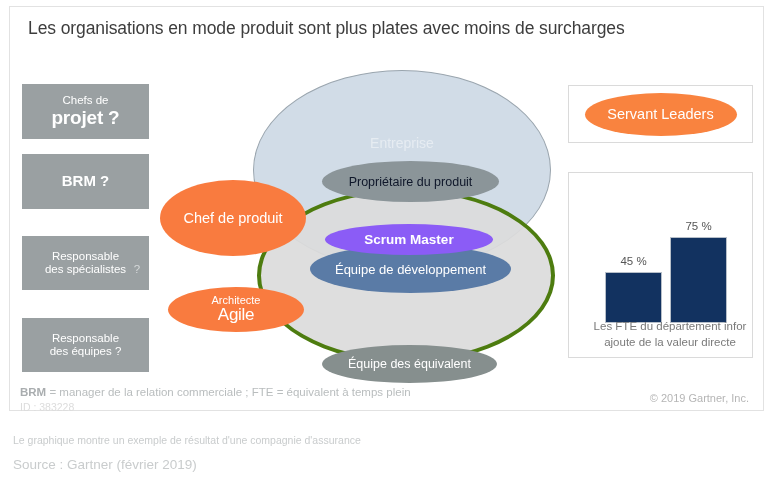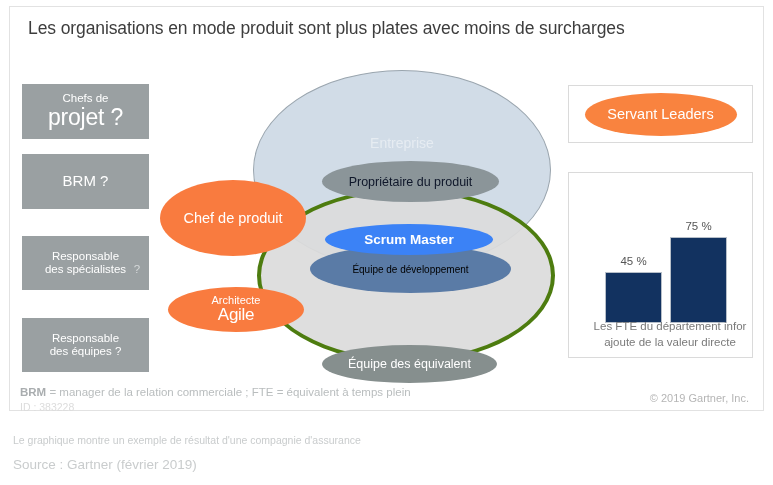--- a/index.html
+++ b/index.html
@@ -25,22 +25,22 @@
   }
 
   
   .gbox{
     position:absolute;background:#9aa0a2;color:#ffffff;
     box-sizing:border-box;text-align:center;
     display:flex;flex-direction:column;align-items:center;justify-content:center;
     line-height:1.12;
   }
   .gbox .small{font-size:11.5px;font-weight:400;}
-  .gbox .big{font-size:23px;font-weight:400;letter-spacing:-0.2px;}
-  .gbox .mid{font-size:15px;font-weight:400;}
+  .gbox .big{font-size:19px;font-weight:700;letter-spacing:-0.2px;}
+  .gbox .mid{font-size:15px;font-weight:700;}
   .gbox .ovf{position:relative;white-space:nowrap;}
   .gbox .ovf .tail{position:absolute;right:-14px;top:0;color:#d6d9da;}
 
   #gbox1{left:22px;top:84px;width:127px;height:55px;}
   #gbox2{left:22px;top:154px;width:127px;height:55px;}
   #gbox3{left:22px;top:236px;width:127px;height:54px;}
   #gbox4{left:22px;top:318px;width:127px;height:54px;}
   #gbox3 .line,#gbox4 .line{font-size:11.5px;}
 
   
@@ -73,24 +73,24 @@
   #ell-proprietaire .lbl{font-size:12.5px;color:#0f172a;}
   #ell-operations{
     left:322px;top:345px;width:175px;height:38px;
     background:#868f8e;z-index:4;
   }
   #ell-operations .lbl{font-size:12.5px;color:#ffffff;}
   #ell-devteam{
     left:310px;top:245px;width:201px;height:48px;
     background:#5a7ba6;z-index:5;
   }
-  #ell-devteam .lbl{font-size:10px;color:#000000;}
+  #ell-devteam .lbl{font-size:13px;color:#ffffff;}
   #ell-scrum{
     left:325px;top:224px;width:168px;height:31px;
-    background:#3b82f6;z-index:6;
+    background:#8b5cf6;z-index:6;
   }
   #ell-scrum .lbl{font-size:13.5px;color:#ffffff;font-weight:bold;}
   #ell-chefproduit{
     left:160px;top:180px;width:146px;height:76px;
     background:#f97b3f;z-index:7;
   }
   #ell-chefproduit .lbl{font-size:14.5px;color:#ffffff;}
   #ell-architecte{
     left:168px;top:287px;width:136px;height:45px;
     background:#f97b3f;z-index:7;

